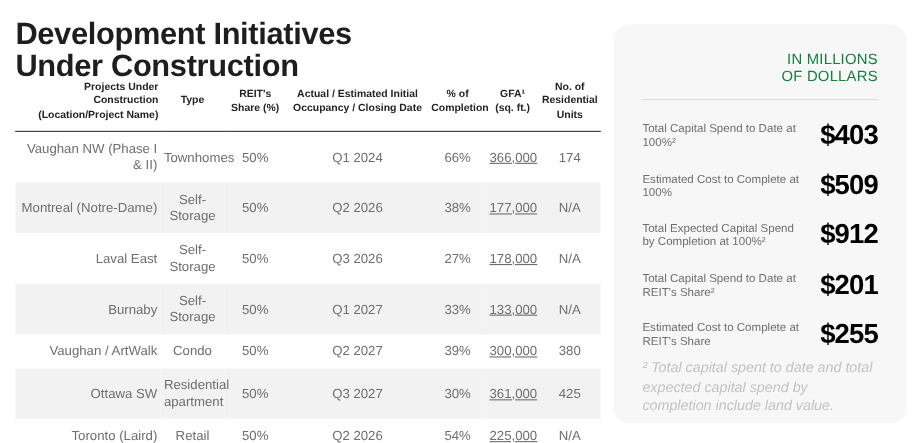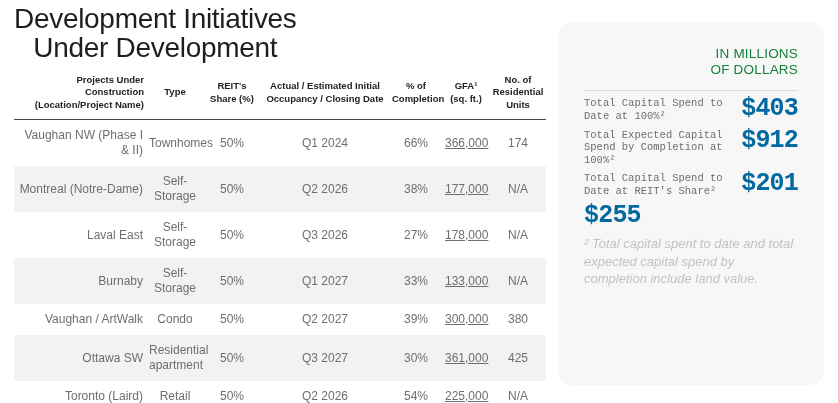--- a/index.html
+++ b/index.html
@@ -6,23 +6,23 @@
   .page {
     position: relative;
     width: 838px; height: 403px;
     background: #ffffff;
     font-family: "Liberation Sans", sans-serif;
     overflow: hidden;
   }
 
   
   .title {
-    position: absolute; left: 14px; top: 4px; margin: 0;
-    font-size: 28px; font-weight: 400; color: #1e1e20;
-    line-height: 1.04; letter-spacing: -0.3px; text-align: center;
+    position: absolute; left: 14px; top: 16px; margin: 0;
+    font-size: 28px; font-weight: 700; color: #1e1e20;
+    line-height: 1.04; letter-spacing: -0.3px;
   }
   .title span { display: block; }
 
   
   .projects {
     position: absolute; left: 14px; top: 74px;
     width: 532px; border-collapse: collapse; table-layout: fixed;
   }
   .projects th {
     font-size: 9.5px; font-weight: 700; color: #232323;
@@ -47,44 +47,43 @@
     padding: 24px 26px 0 26px;
   }
   .panel-heading {
     text-align: right; color: #15803d;
     font-size: 13.5px; font-weight: 400; line-height: 1.2;
     letter-spacing: 0.2px;
   }
   .panel-heading span { display: block; }
   .divider { border-top: 1px solid #dcdcde; margin-top: 12px; }
   .stat {
-    display: flex; justify-content: space-between; align-items: flex-start;
-    margin-top: 6px;
-    font-family: Liberation Mono, monospace;
+    display: flex; justify-content: space-between; align-items: center;
+    margin-top: 20px;
   }
   .stat-label {
     width: 148px; font-size: 10.5px; line-height: 1.2; color: #6d6e71;
   }
   .stat-value {
-    font-size: 25px; font-weight: 700; color: #0369a1;
+    font-size: 25px; font-weight: 700; color: #000000;
     letter-spacing: -0.8px; line-height: 0.95; white-space: nowrap;
   }
   .footnote {
     margin: 8px 0 0 0; font-size: 13px; font-style: italic;
     color: #c2c2c4; line-height: 1.35;
   }
 </style>
 </head>
 <body>
 
 <div class="page">
 
   <h1 class="title">
     <span>Development Initiatives</span>
-    <span>Under Development</span>
+    <span>Under Construction</span>
   </h1>
 
   <table class="projects">
     <colgroup>
       <col style="width:132px">
         <col style="width:58px">
         <col style="width:56px">
       <col style="width:130px">
         <col style="width:52px">
         <col style="width:48px">
@@ -181,27 +180,32 @@
       <span>IN MILLIONS</span>
       <span>OF DOLLARS</span>
     </div>
     <div class="divider"></div>
 
     <div class="stat">
       <div class="stat-label">Total Capital Spend to Date at 100%²</div>
       <div class="stat-value">$403</div>
     </div>
     <div class="stat">
+      <div class="stat-label">Estimated Cost to Complete at 100%</div>
+      <div class="stat-value">$509</div>
+    </div>
+    <div class="stat">
       <div class="stat-label">Total Expected Capital Spend by Completion at 100%²</div>
       <div class="stat-value">$912</div>
     </div>
     <div class="stat">
       <div class="stat-label">Total Capital Spend to Date at REIT's Share²</div>
       <div class="stat-value">$201</div>
     </div>
     <div class="stat">
+      <div class="stat-label">Estimated Cost to Complete at REIT's Share</div>
       <div class="stat-value">$255</div>
     </div>
 
     <p class="footnote">² Total capital spent to date and total expected capital spend by completion include land value.</p>
   </aside>
 
 </div>
 
 </body></html>

